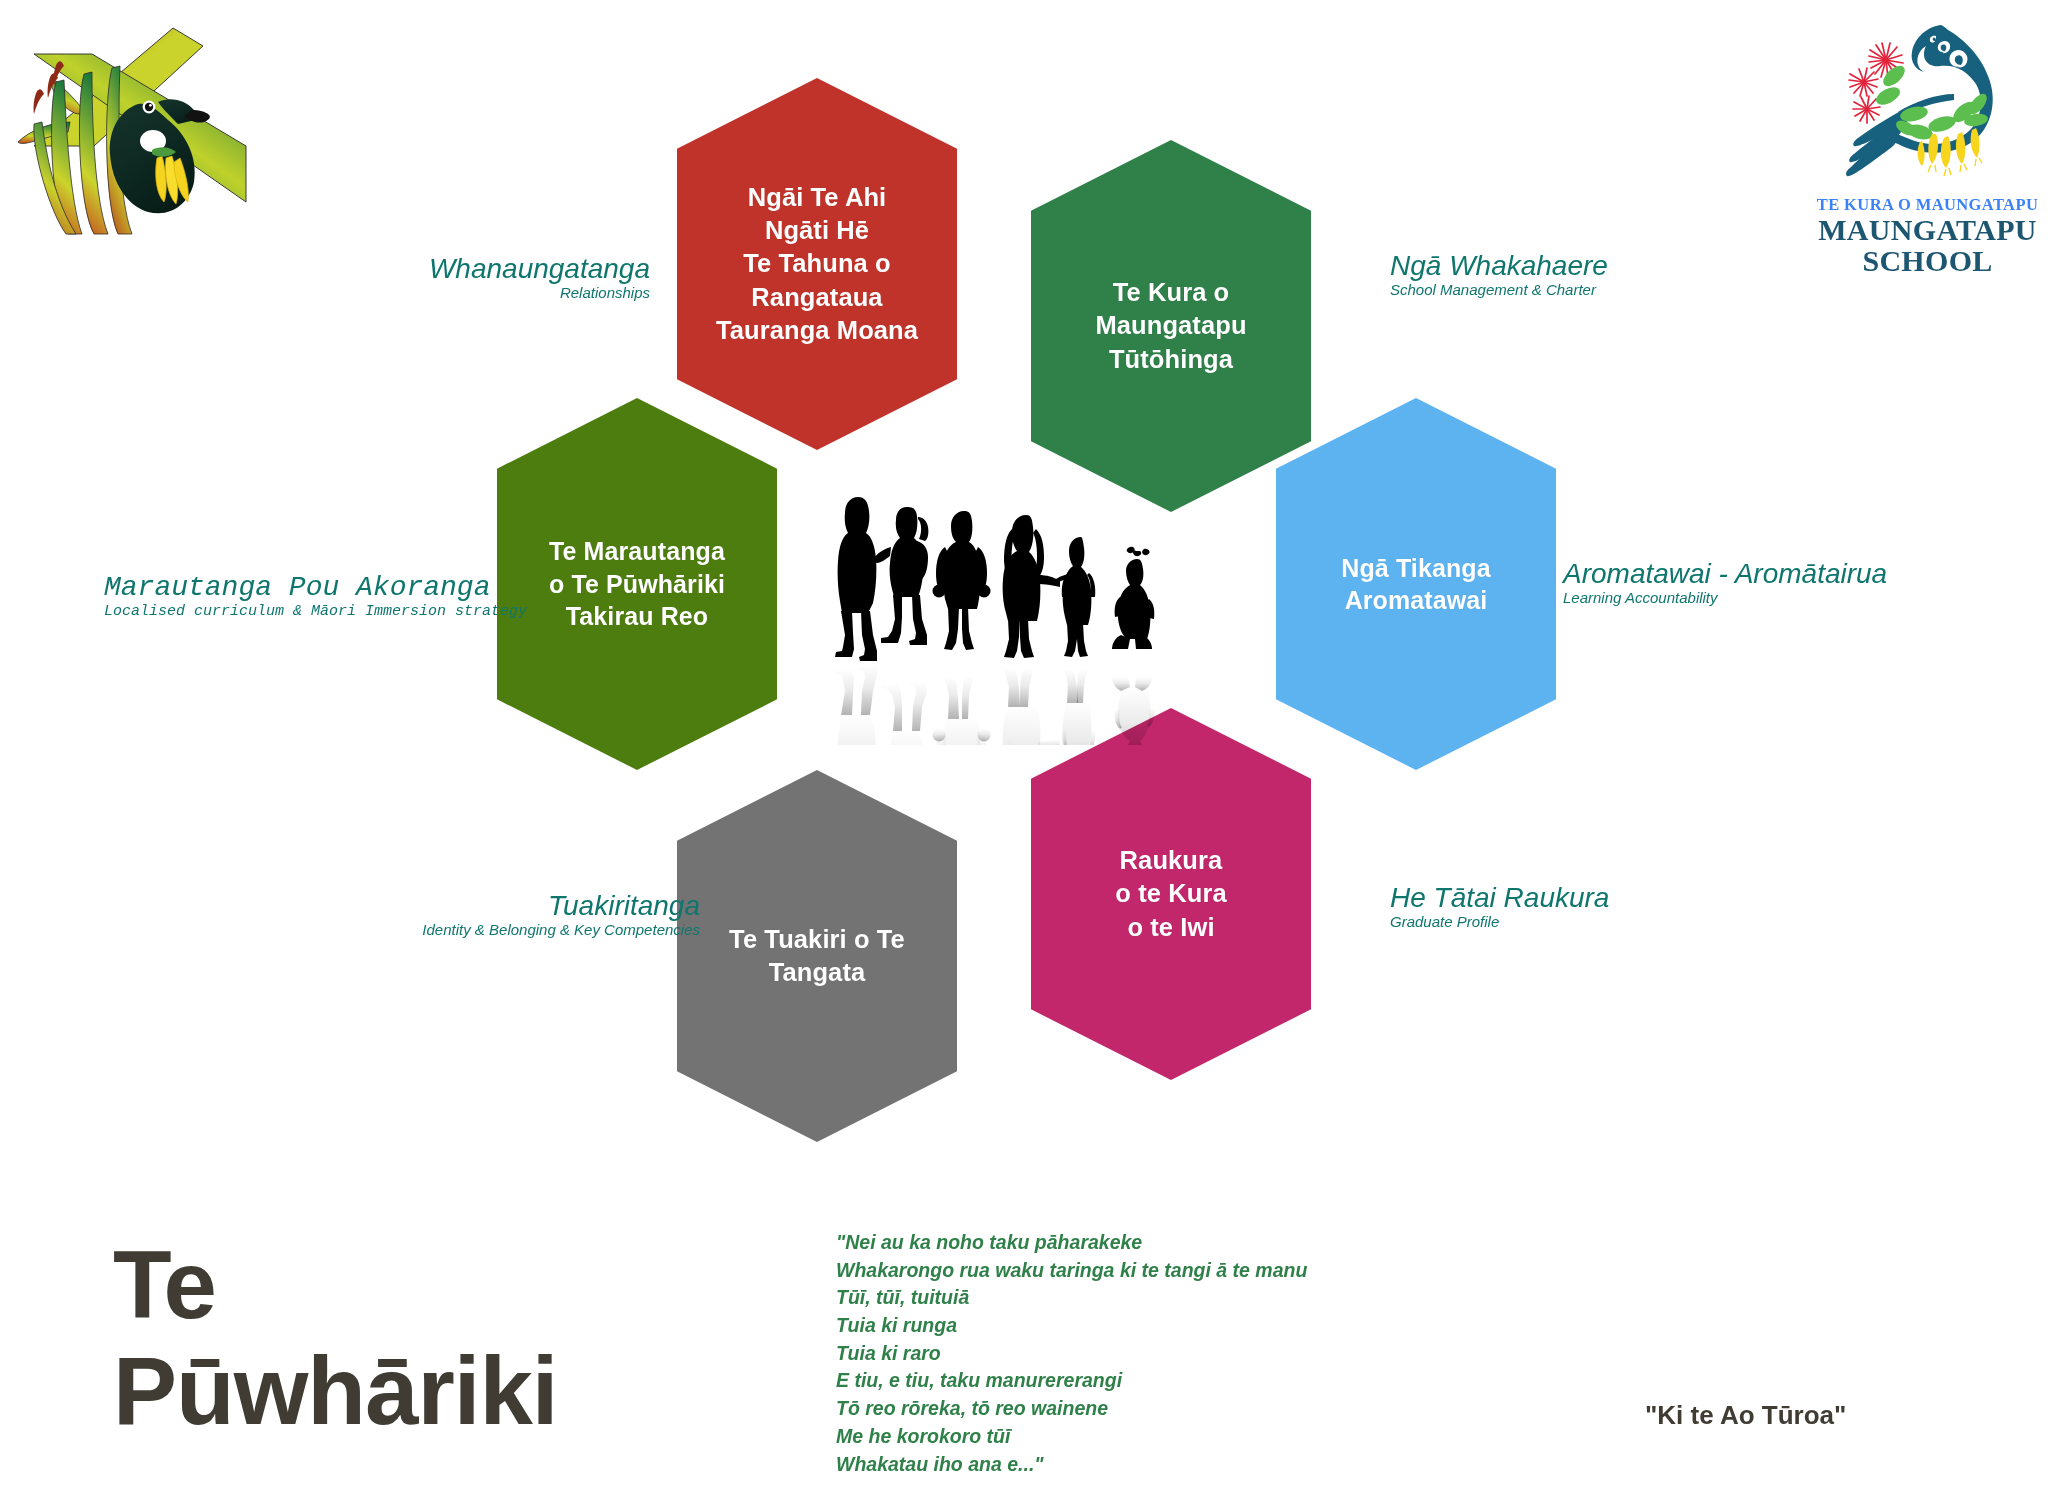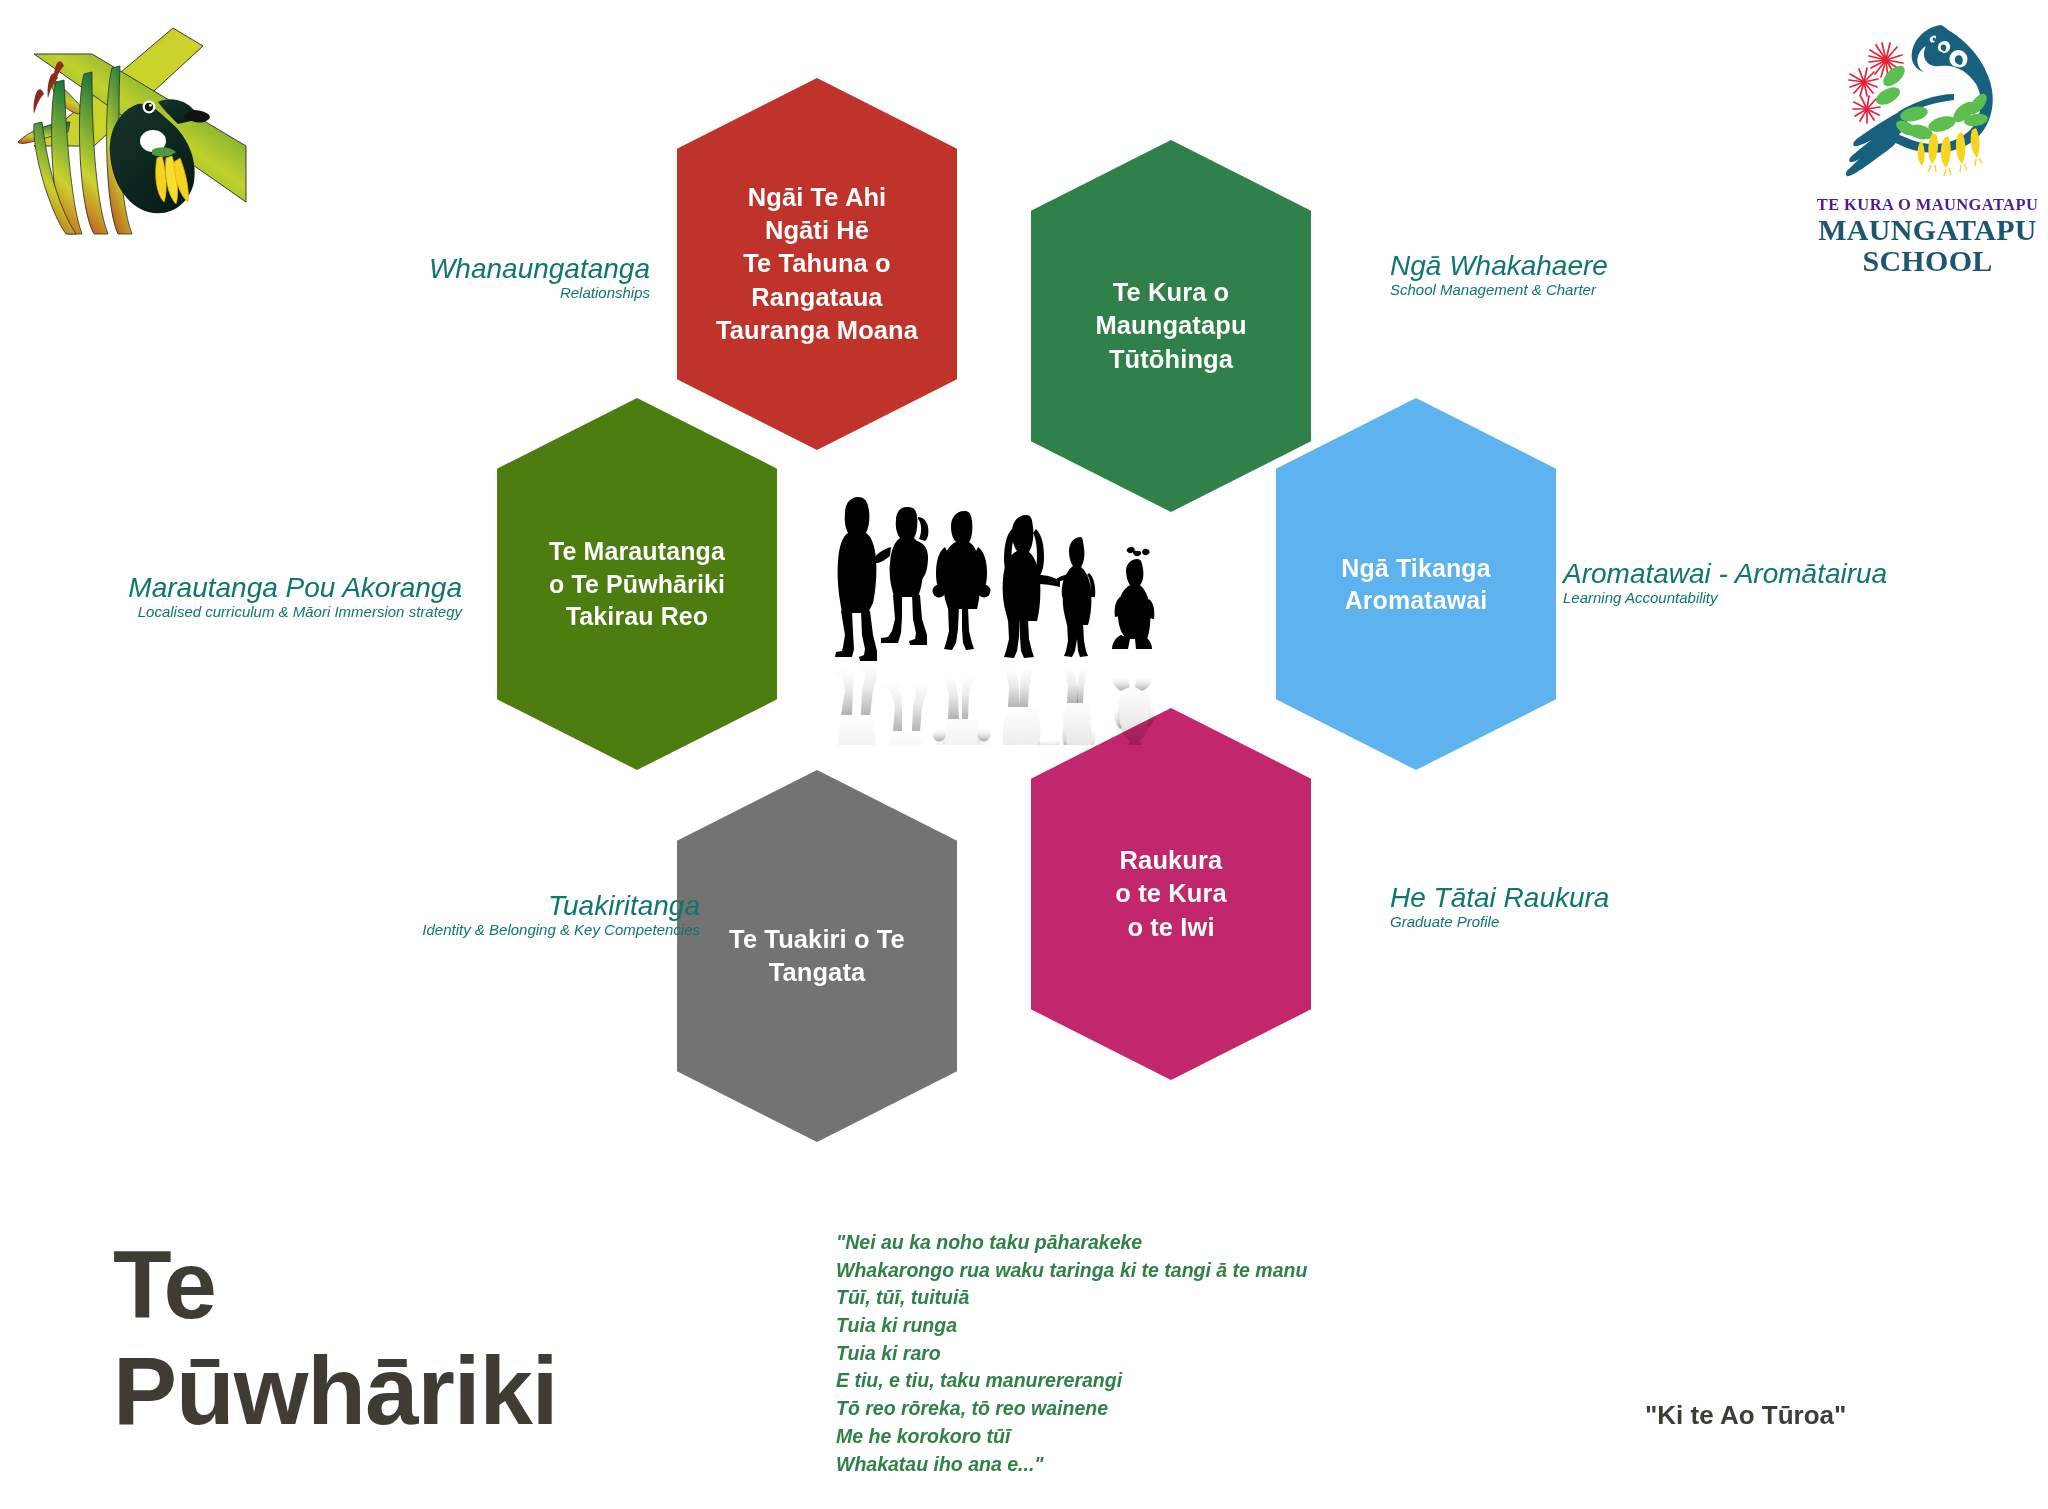--- a/index.html
+++ b/index.html
@@ -11,21 +11,21 @@
   }
   #stage { position: relative; width: 2048px; height: 1509px; background:#fff; }
 
   
   .logo-left  { position:absolute; left: 8px;  top: 6px;  width: 260px; height: 230px; }
   .logo-right { position:absolute; left: 1815px; top: 8px; width: 225px; height: 285px;
                 display:flex; flex-direction:column; align-items:center; }
   .logo-right .lr-mark { width: 200px; height: 185px; }
   .logo-right .lr-line1 {
      font-size: 16.5px; font-weight: 700; letter-spacing: .4px;
-     color:#4c1d95; font-family:"Liberation Serif", serif; white-space:nowrap;
+     color:#3b82f6; font-family:"Liberation Serif", serif; white-space:nowrap;
      margin-top: 2px;
   }
   .logo-right .lr-line2 {
      font-size: 30px; font-weight: 700; letter-spacing: .3px; line-height: 1.0;
      color:#1C5670; font-family:"Liberation Serif", serif; white-space:nowrap;
   }
   .logo-right .lr-line3 {
      font-size: 30px; font-weight: 700; letter-spacing: .3px; line-height: 1.05;
      color:#1C5670; font-family:"Liberation Serif", serif; white-space:nowrap;text-align:center;
   }
@@ -56,21 +56,21 @@
 
   
   .lbl { position: absolute; color:#0f766e; font-style: italic; }
   .lbl .lbl-mi  { font-size: 28px; line-height: 1.12; white-space: nowrap; }
   .lbl .lbl-en  { font-size: 15px; line-height: 1.25; white-space: nowrap; }
   .lbl.align-r { text-align: right; }
   .lbl.align-l { text-align: left; }
 
   #lbl-whanau     { left: 230px;  top: 253px;  width: 420px; }
   #lbl-whakahaere { left: 1390px; top: 250px;  width: 420px; }
-  #lbl-marautanga { left: 92px;  top: 572px;  width: 370px; }
+  #lbl-marautanga { left: 104px;  top: 572px;  width: 370px; font-family: Liberation Mono, monospace; }
   #lbl-aromatawai { left: 1563px; top: 558px;  width: 460px; }
   #lbl-tuakiri    { left: 300px;  top: 890px;  width: 400px; }
   #lbl-raukura    { left: 1390px; top: 882px;  width: 420px; }
 
   
   #children { position:absolute; left: 830px; top: 485px; width: 410px; height: 260px; }
 
   
   #title {
     position:absolute; left: 113px; top: 1232px; width: 760px;

